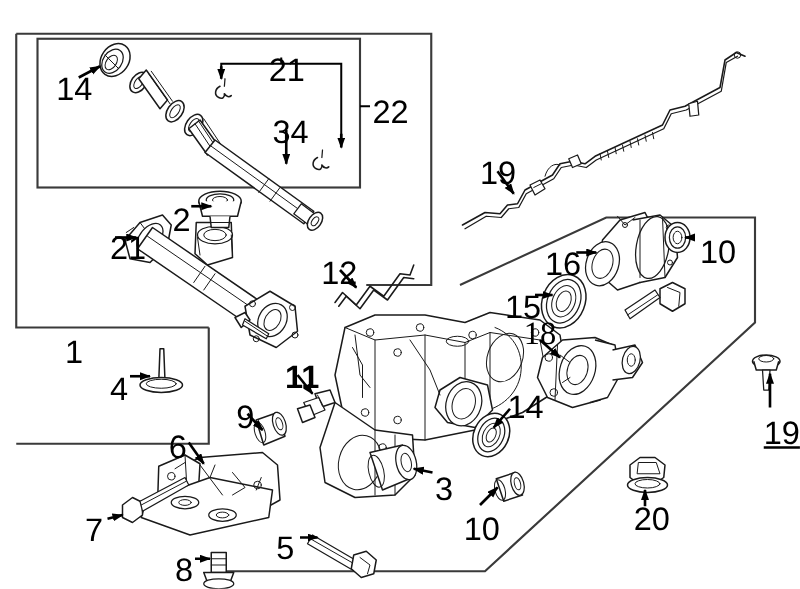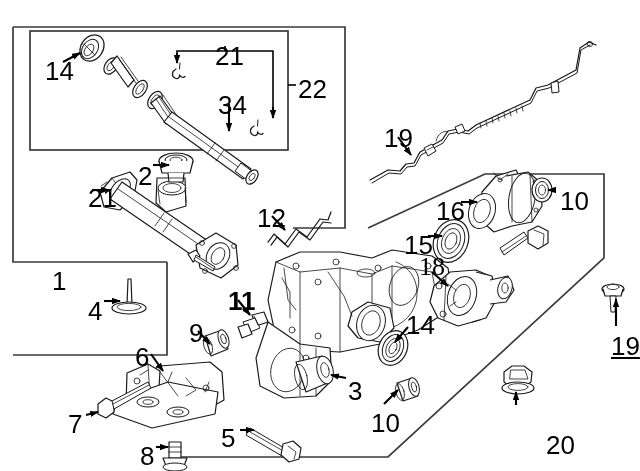--- a/index.html
+++ b/index.html
@@ -413,19 +413,19 @@
   <div class="cal" style="left:228px;top:288px;font-weight:bold;">11</div>
   <div class="cal" style="left:257px;top:205px;text-align:center;">12</div>
   <div class="cal" style="left:384px;top:125px;">19</div>
   <div class="cal" style="left:45px;top:58px;">14</div>
   <div class="cal" style="left:406px;top:312px;">14</div>
   <div class="cal" style="left:404px;top:232px;">15</div>
   <div class="cal" style="left:436px;top:198px;">16</div>
   <div class="cal" style="left:560px;top:188px;">10</div>
   <div class="cal" style="left:419px;top:254px;font-family:Liberation Serif, serif;">18</div>
   <div class="cal" style="left:611px;top:333px;text-decoration:underline;">19</div>
-  <div class="cal" style="left:507px;top:432px;margin-left:39px;">20</div>
+  <div class="cal" style="left:507px;top:402px;">20</div>
   <div class="cal" style="left:72px;top:185px;margin-left:16px;">21</div>
   <div class="cal" style="left:298px;top:76px;">22</div>
   <div class="cal" style="left:218px;top:92px;">34</div>
   <div class="cal" style="left:215px;top:43px;">21</div>
 
 </div>
 
 </body></html>

